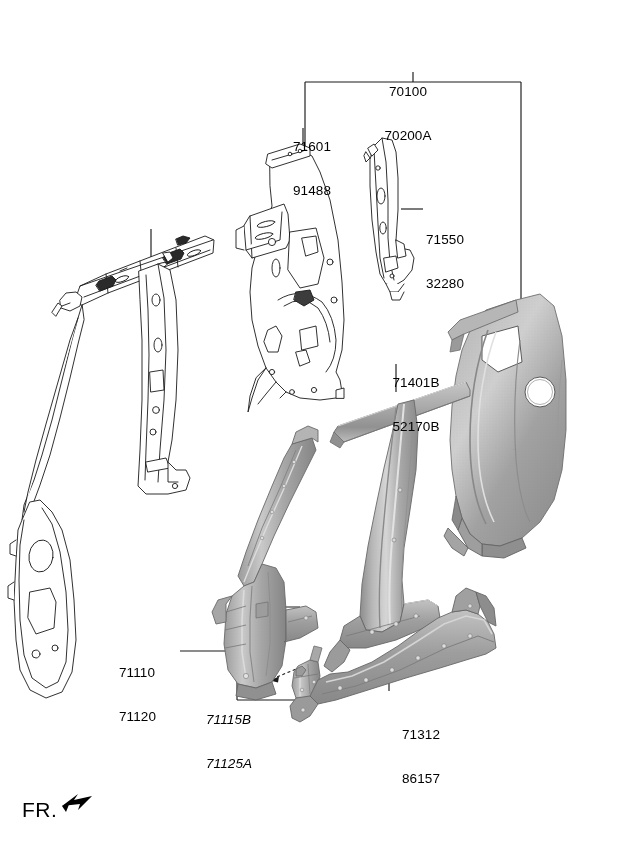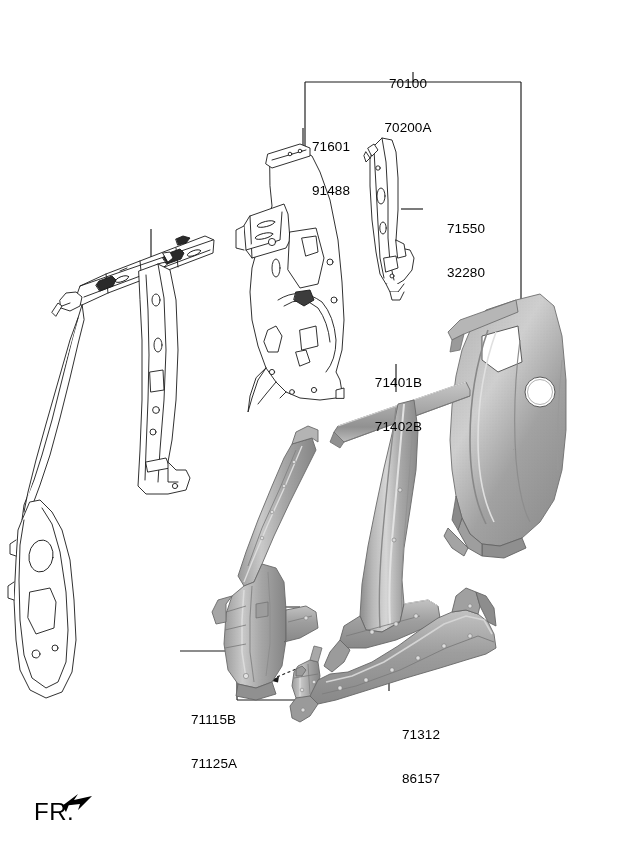--- a/index.html
+++ b/index.html
@@ -18,22 +18,22 @@
     letter-spacing:0.1px;
     white-space:pre;
     color:#000;
     font-weight:400;
   }
   .lbl .ln{display:block;}
   .lbl.c{text-align:center;}
   .lbl.l{text-align:left;}
   .fr{
     position:absolute;
-    left:34px;top:798px;
-    font-size:24px;
+    left:22px;top:798px;
+    font-size:21px;
     font-family:"Liberation Sans", sans-serif;
     letter-spacing:0.5px;
   }
 </style>
 </head>
 <body>
 
 <div id="stage">
 
 <svg id="art" viewBox="0 0 620 848" xmlns="http://www.w3.org/2000/svg">
@@ -349,44 +349,48 @@
     <path d="M318,704 L310,716 L300,722 L292,718 L290,706 L296,698 L310,696 Z" fill="#9a9a9a" stroke="#666" stroke-width="0.9"></path>
     <circle cx="303" cy="710" r="2" fill="#ddd" stroke="#777" stroke-width="0.5"></circle>
   </g>
 
   <g>
     <path d="M62,806 L78,794 L74,800 L92,796 L78,810 L80,804 Z" fill="#000000"></path>
     <path d="M62,806 L70,802 L66,812 Z" fill="#000000"></path>
   </g>
 </svg>
 
-<div class="lbl c" style="left:363px;top:48px;width:90px;">
+<div class="lbl c" style="left:363px;top:56px;width:90px;">
   <span class="ln">70100</span>
   <span class="ln">70200A</span>
 </div>
 
-<div class="lbl c" style="left:258px;top:111px;width:92px;text-align:right;">
+<div class="lbl c" style="left:266px;top:111px;width:92px;">
   <span class="ln">71601</span>
   <span class="ln">91488</span>
 </div>
 
-<div class="lbl l" style="left:426px;top:193px;width:80px;text-align:center;">
+<div class="lbl l" style="left:426px;top:204px;width:80px;">
   <span class="ln">71550</span>
   <span class="ln">32280</span>
 </div>
 
 
 
-<div class="lbl c" style="left:330px;top:347px;width:92px;text-align:right;">
+<div class="lbl c" style="left:370px;top:347px;width:92px;">
   <span class="ln">71401B</span>
-  <span class="ln">71402B</span>
-</div>
-
-
-<div class="lbl l" style="left:191px;top:684px;width:100px;">
+  <span class="ln">52170B</span>
+</div>
+
+<div class="lbl l" style="left:119px;top:637px;width:92px;">
+  <span class="ln">71110</span>
+  <span class="ln">71120</span>
+</div>
+
+<div class="lbl l" style="left:206px;top:684px;width:100px;font-style:italic;">
   <span class="ln">71115B</span>
   <span class="ln">71125A</span>
 </div>
 
 <div class="lbl c" style="left:375px;top:699px;width:92px;">
   <span class="ln">71312</span>
   <span class="ln">86157</span>
 </div>
 
 <div class="fr">FR.</div>

